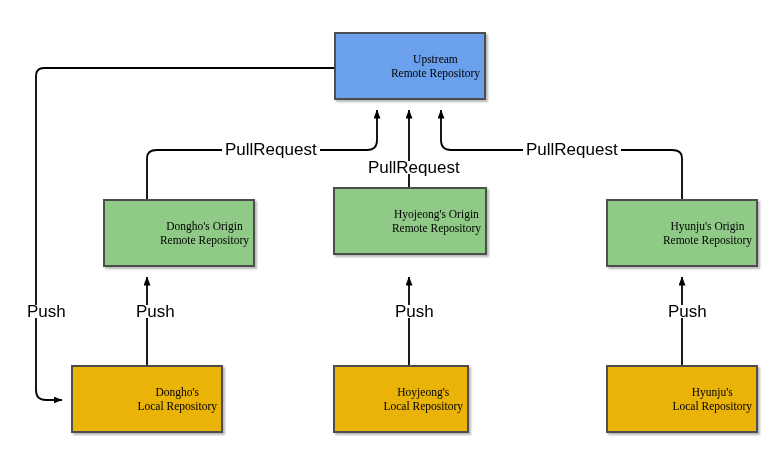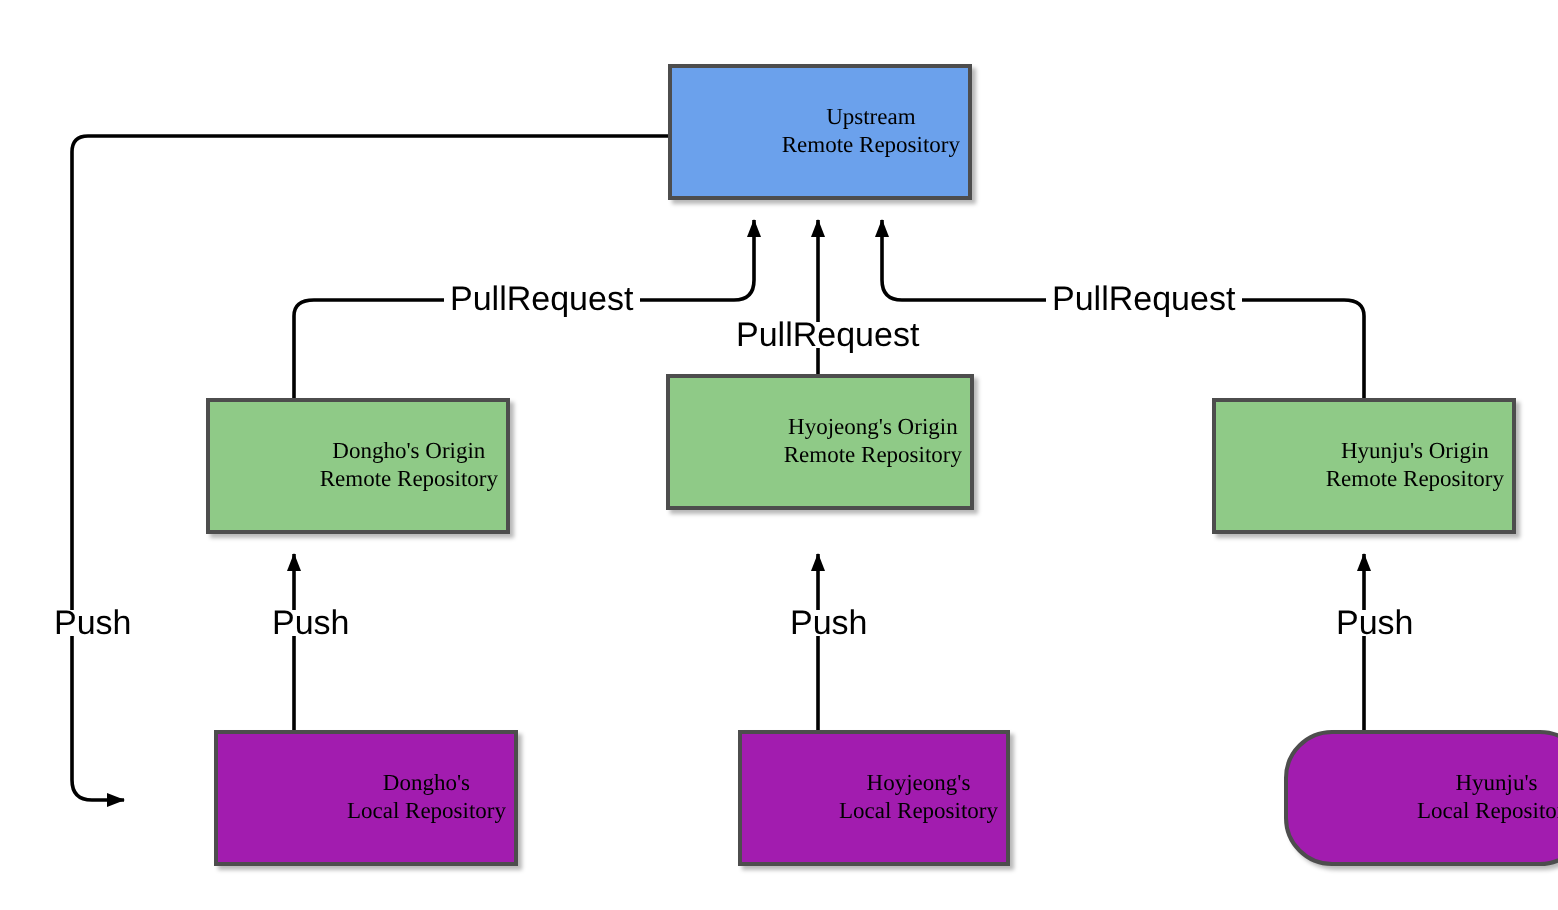--- a/index.html
+++ b/index.html
@@ -45,22 +45,21 @@
     white-space: pre-line;
     padding: 0 4px;
   }
   .node-upstream {
     background: #6ba1ec;
   }
   .node-origin {
     background: #8fca87;
   }
   .node-local {
-    background: #a21caf;
-    margin-left: 36px;
+    background: #eab308;
   }
   .edge-label {
     position: absolute;
     font-family: "Liberation Sans", sans-serif;
     font-size: 17px;
     line-height: 13px;
     color: #000000;
     background: #ffffff;
     white-space: nowrap;
     padding: 0 3px;
@@ -117,21 +116,21 @@
   <div class="node node-local" style="left:71px; top:365px; width:152px; height:68px;">
     <span class="node-label">Dongho's
 Local Repository</span>
   </div>
 
   <div class="node node-local" style="left:333px; top:365px; width:136px; height:68px;">
     <span class="node-label">Hoyjeong's
 Local Repository</span>
   </div>
 
-  <div class="node node-local" style="left:606px; top:365px; width:152px; height:68px;border-radius:24px;">
+  <div class="node node-local" style="left:606px; top:365px; width:152px; height:68px;">
     <span class="node-label">Hyunju's
 Local Repository</span>
   </div>
 
   <div class="edge-label" style="left:24px; top:305px;">Push</div>
 
   <div class="edge-label" style="left:222px; top:143px;">PullRequest</div>
 
   <div class="edge-label" style="left:365px; top:161px;">PullRequest</div>
 

